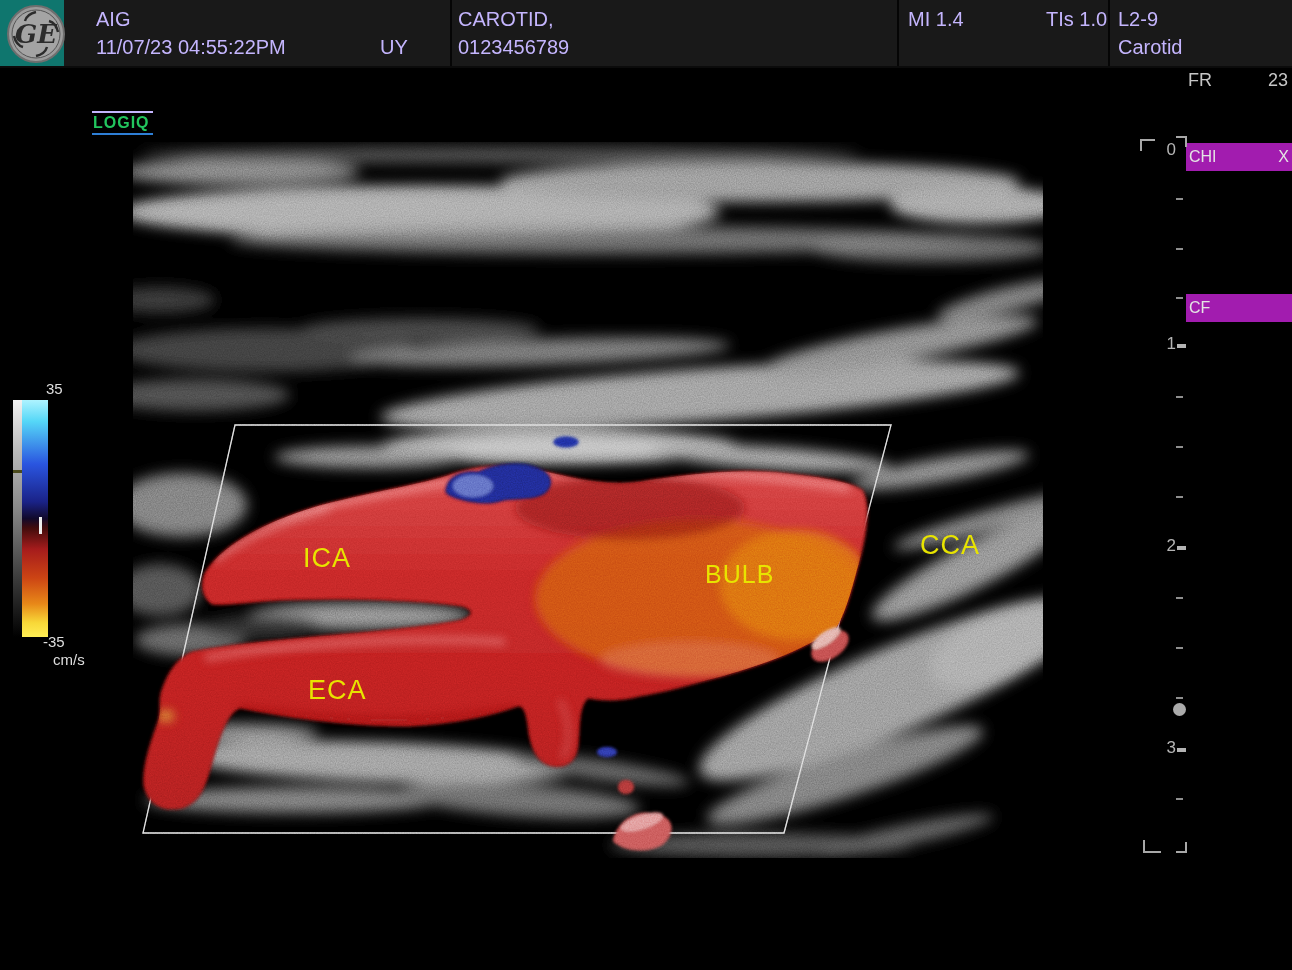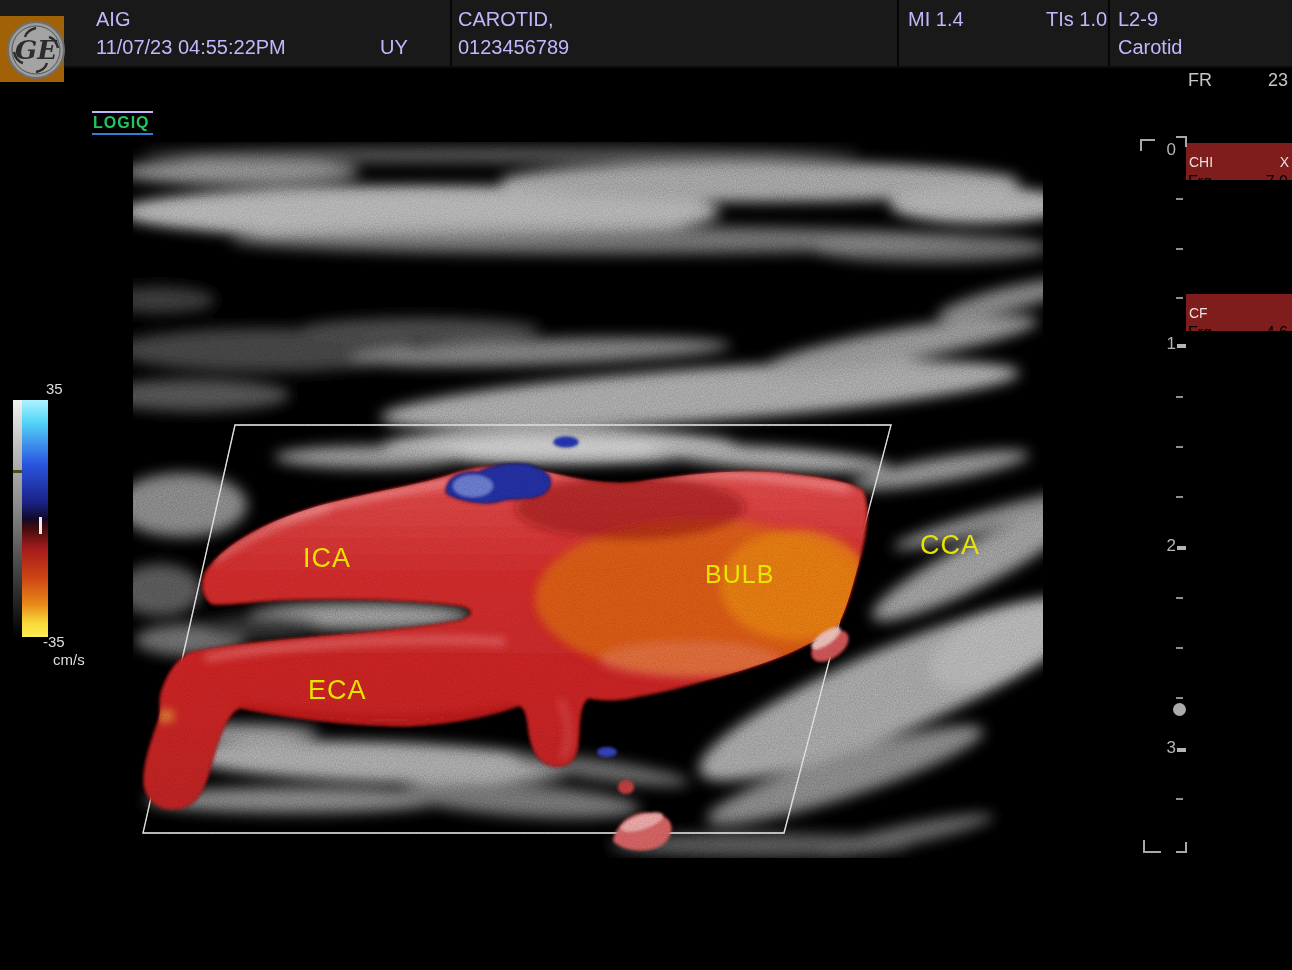--- a/index.html
+++ b/index.html
@@ -1,26 +1,26 @@
 <!DOCTYPE html>
 <html><head>
 <meta charset="utf-8">
 <style>
   html,body{margin:0;padding:0;background:#000;}
   body{width:1292px;height:970px;position:relative;overflow:hidden;
        font-family:"Liberation Sans",sans-serif;-webkit-font-smoothing:antialiased;}
   .abs{position:absolute;}
   
   .header{left:0;top:0;width:1292px;height:66px;background:#191919;border-bottom:2px solid #0b0b0b;}
-  .logo-box{left:0;top:16px;width:64px;height:66px;background:#a16207;}
+  .logo-box{left:0;top:0;width:64px;height:66px;background:#0f766e;}
   .hdr-div{top:0;width:2px;height:66px;background:#050505;}
   .hdr-txt{color:#c4b5fd;font-size:20px;line-height:24px;white-space:pre;}
   .prm-row{position:absolute;left:1188px;width:100px;height:25px;display:flex;justify-content:space-between;align-items:center;}
-  .prm-bar{position:absolute;left:1186px;width:106px;height:37px;background:#7f1d1d;color:#e4e4e4;
-           display:flex;justify-content:space-between;align-items:center;padding:0 3px 0 3px;box-sizing:border-box;font-size:14px;}
+  .prm-bar{position:absolute;left:1186px;width:106px;height:28px;background:#a21caf;color:#e4e4e4;
+           display:flex;justify-content:space-between;align-items:center;padding:0 3px 0 3px;box-sizing:border-box;font-size:16px;}
   
   .ruler-num{position:absolute;width:16px;text-align:right;color:#b4b4b4;font-size:17px;}
   .tick-major{position:absolute;left:1177px;width:9px;height:4px;background:#b4b4b4;}
   .tick-minor{position:absolute;left:1176px;width:7px;height:2px;background:#8f8f8f;}
   .corner{position:absolute;}
   .focus-dot{position:absolute;left:1173px;top:703px;width:13px;height:13px;border-radius:50%;background:#ababab;}
   
   .cbar-lbl{position:absolute;color:#dedede;font-size:15px;text-align:center;}
   .graybar{position:absolute;left:13px;top:400px;width:9px;height:237px;
     background:linear-gradient(#f2f2f2,#b9b9b9 22%,#8a8a8a 45%,#3c3c3c 75%,#000);}

